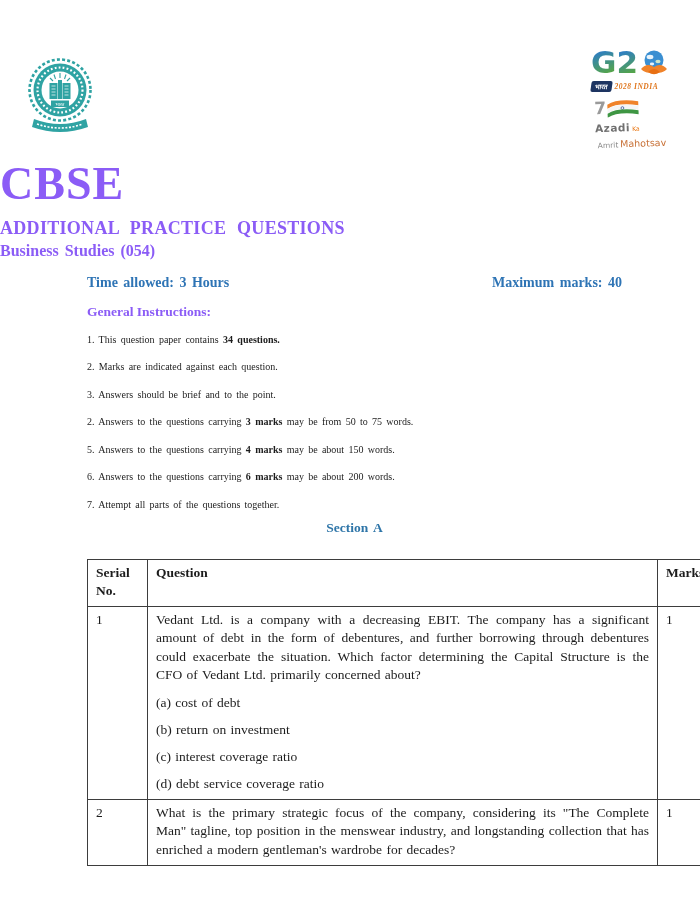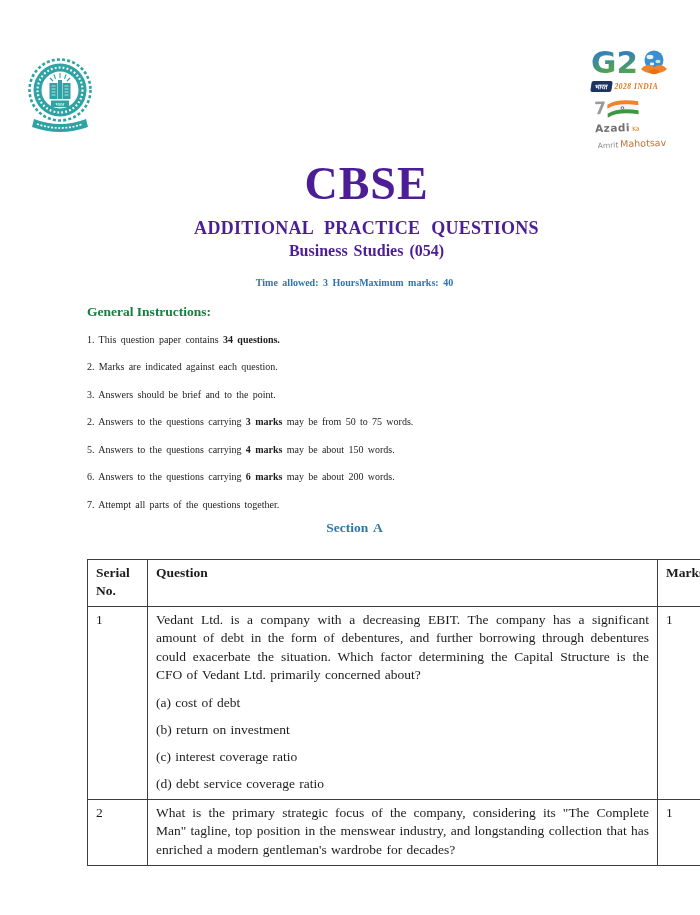--- a/index.html
+++ b/index.html
@@ -23,30 +23,30 @@
   .a75{display:flex;align-items:flex-start;}
   .a7{font-family:"DejaVu Sans",sans-serif;font-weight:bold;font-size:17px;color:#9a9a9a;line-height:1;}
   .a-line1{margin-top:-2px;}
   .azadi-word{color:#707070;font-family:"DejaVu Sans",sans-serif;font-weight:bold;font-size:10.5px;letter-spacing:.5px;}
   .ka{color:#e8720c;font-family:"DejaVu Sans",sans-serif;font-size:6px;margin-left:2px;}
   .a-line2{margin-top:0px;}
   .amrit{color:#8a8a8a;font-family:"DejaVu Sans",sans-serif;font-size:7.5px;margin-left:2px;}
   .mahotsav{color:#c87137;font-family:"DejaVu Sans",sans-serif;font-size:9.5px;margin-left:2px;}
 
   
-  .title-block{text-align:center;color:#4c1d95;padding-left:33px;}
+  .title-block{color:#8b5cf6;}
   .main-title{font-size:46px;font-weight:bold;line-height:48px;letter-spacing:1px;}
   .subtitle{font-size:18px;font-weight:bold;line-height:20px;margin-top:10px;word-spacing:6px;letter-spacing:.3px;}
   .subject-line{font-size:16px;font-weight:bold;line-height:19px;margin-top:3px;word-spacing:2px;}
   .class-line{font-size:16px;font-weight:bold;line-height:19px;word-spacing:2px;}
 
   
   .content{margin:0 78px 0 87px;}
-  .meta-row{display:flex;justify-content:center;margin-top:14px;color:#2e74b5;font-weight:bold;font-size:10px;line-height:18px;word-spacing:2px;}
-  .gi-heading{margin-top:11px;color:#15803d;font-weight:bold;font-size:13.5px;line-height:18px;}
+  .meta-row{display:flex;justify-content:space-between;margin-top:14px;color:#2e74b5;font-weight:bold;font-size:14px;line-height:18px;word-spacing:2px;}
+  .gi-heading{margin-top:11px;color:#8b5cf6;font-weight:bold;font-size:13.5px;line-height:18px;}
   .instr{font-size:10px;line-height:18px;margin-top:9.5px;word-spacing:1.8px;}
   .instr:first-of-type{margin-top:1px;}
   .section-label{margin-top:5px;text-align:center;color:#2e75a8;font-weight:bold;font-size:13.5px;line-height:18px;word-spacing:2px;}
 
   
   table.qtable{border-collapse:collapse;width:620px;margin-top:22px;font-size:13.5px;table-layout:fixed;}
   .qtable th,.qtable td{border:1.5px solid #3d3d3d;vertical-align:top;padding:4px 8px 6px 8px;text-align:left;}
   .col-serial{width:49px;}
   .col-question{width:417px;}
   .col-marks{width:40px;}

